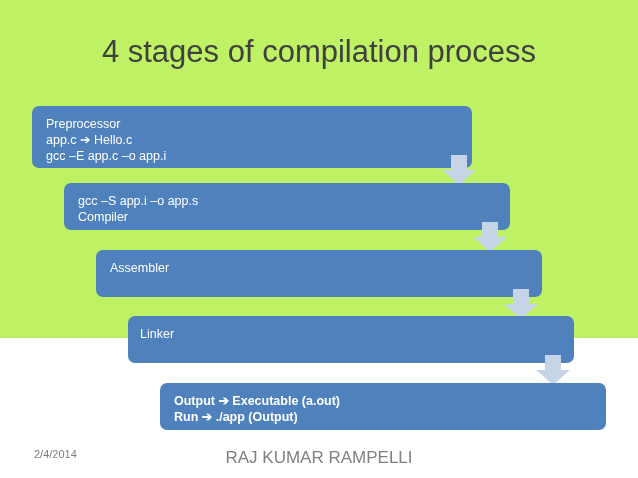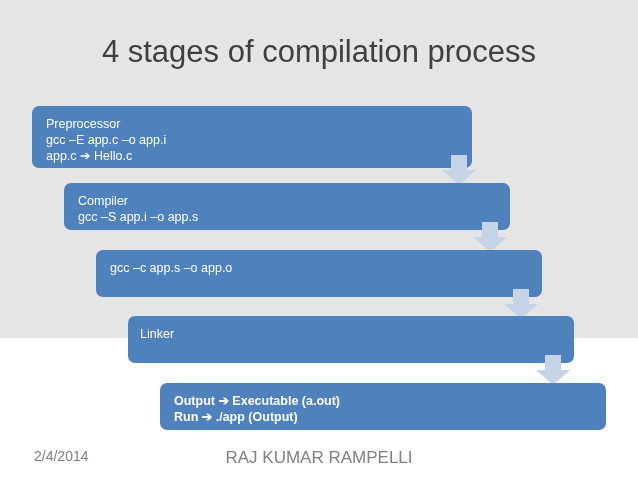--- a/index.html
+++ b/index.html
@@ -11,21 +11,21 @@
     height: 478px;
     background: #ffffff;
     font-family: "Liberation Sans", sans-serif;
     overflow: hidden;
     position: relative;
   }
   .slide {
     position: relative;
     width: 638px;
     height: 338px;
-    background: #e5e5e5;
+    background: #bef264;
   }
   .slide-title {
     position: absolute;
     left: 0;
     top: 34px;
     width: 638px;
     text-align: center;
     font-size: 31px;
     color: #404040;
     font-family: "Liberation Sans", sans-serif;
@@ -67,21 +67,21 @@
     width: 0;
     height: 0;
     border-left: 17px solid transparent;
     border-right: 17px solid transparent;
     border-top: 15px solid #c5d4e6;
   }
   .footer-date {
     position: absolute;
     left: 34px;
     top: 448px;
-    font-size: 14px;
+    font-size: 11px;
     color: #808080;
     white-space: nowrap;
   }
   .footer-center {
     position: absolute;
     left: 0;
     top: 448px;
     width: 638px;
     text-align: center;
     font-size: 17px;
@@ -91,41 +91,41 @@
 </style>
 </head>
 <body>
 
 <div class="slide">
 
   <div class="slide-title">4 stages of compilation process</div>
 
   <div class="stage" style="left:32px; top:106px; width:440px; height:62px;">
     <span class="line">Preprocessor</span>
+    <span class="line">app.c ➔ Hello.c</span>
     <span class="line">gcc –E app.c –o app.i</span>
-    <span class="line">app.c ➔ Hello.c</span>
   </div>
 
   <div class="arrow" style="left:442px; top:155px;">
     <span class="shaft"></span>
     <span class="head"></span>
   </div>
 
   <div class="stage" style="left:64px; top:183px; width:446px; height:47px;">
+    <span class="line">gcc –S app.i –o app.s</span>
     <span class="line">Compiler</span>
-    <span class="line">gcc –S app.i –o app.s</span>
   </div>
 
   <div class="arrow" style="left:473px; top:222px;">
     <span class="shaft"></span>
     <span class="head"></span>
   </div>
 
   <div class="stage" style="left:96px; top:250px; width:446px; height:47px;">
-    <span class="line">gcc –c app.s –o app.o</span>
+    <span class="line">Assembler</span>
   </div>
 
   <div class="arrow" style="left:504px; top:289px;">
     <span class="shaft"></span>
     <span class="head"></span>
   </div>
 
   <div class="stage" style="left:128px; top:316px; width:446px; height:47px;padding-left:12px;">
     <span class="line">Linker</span>
   </div>

